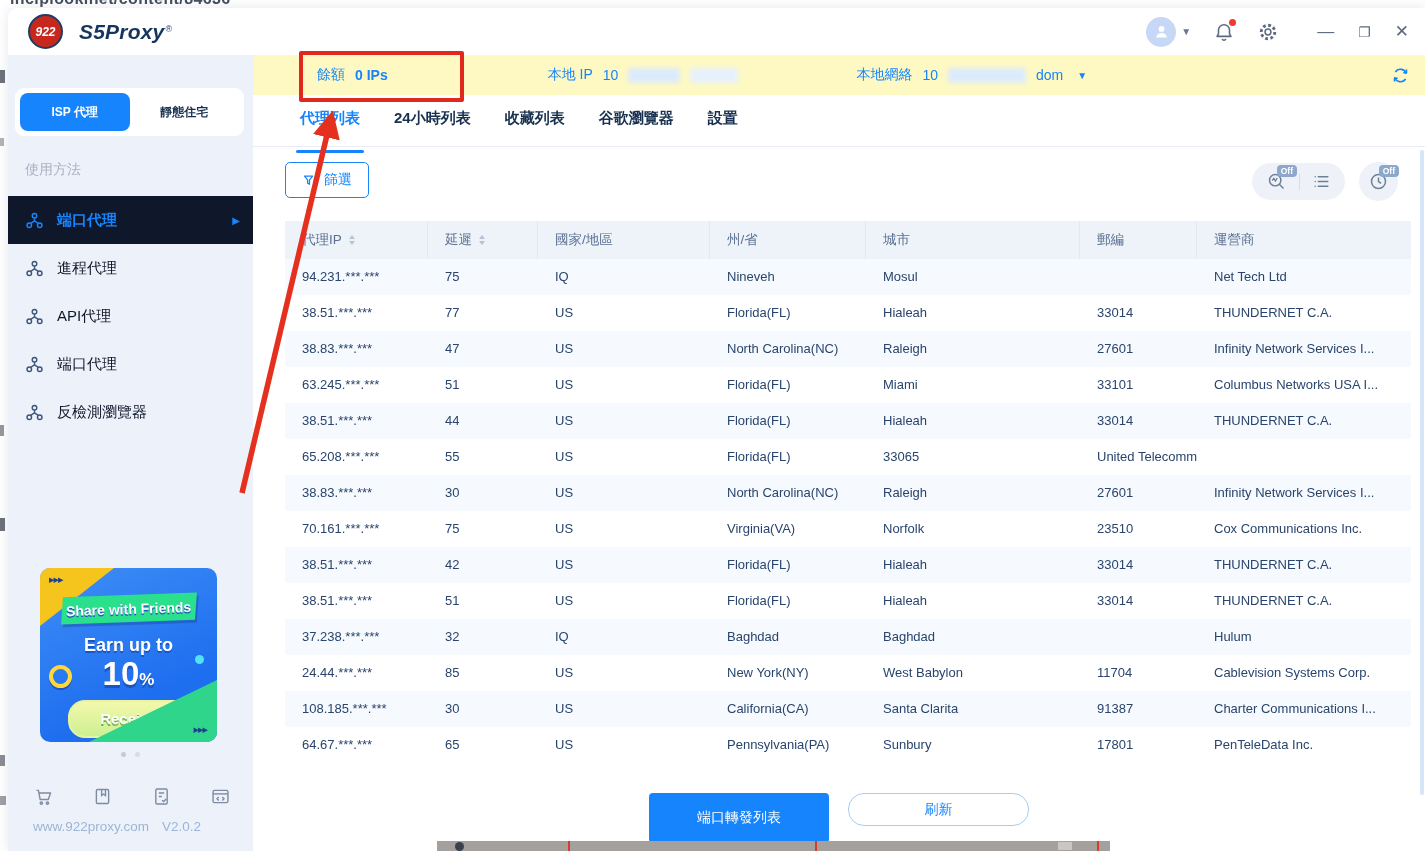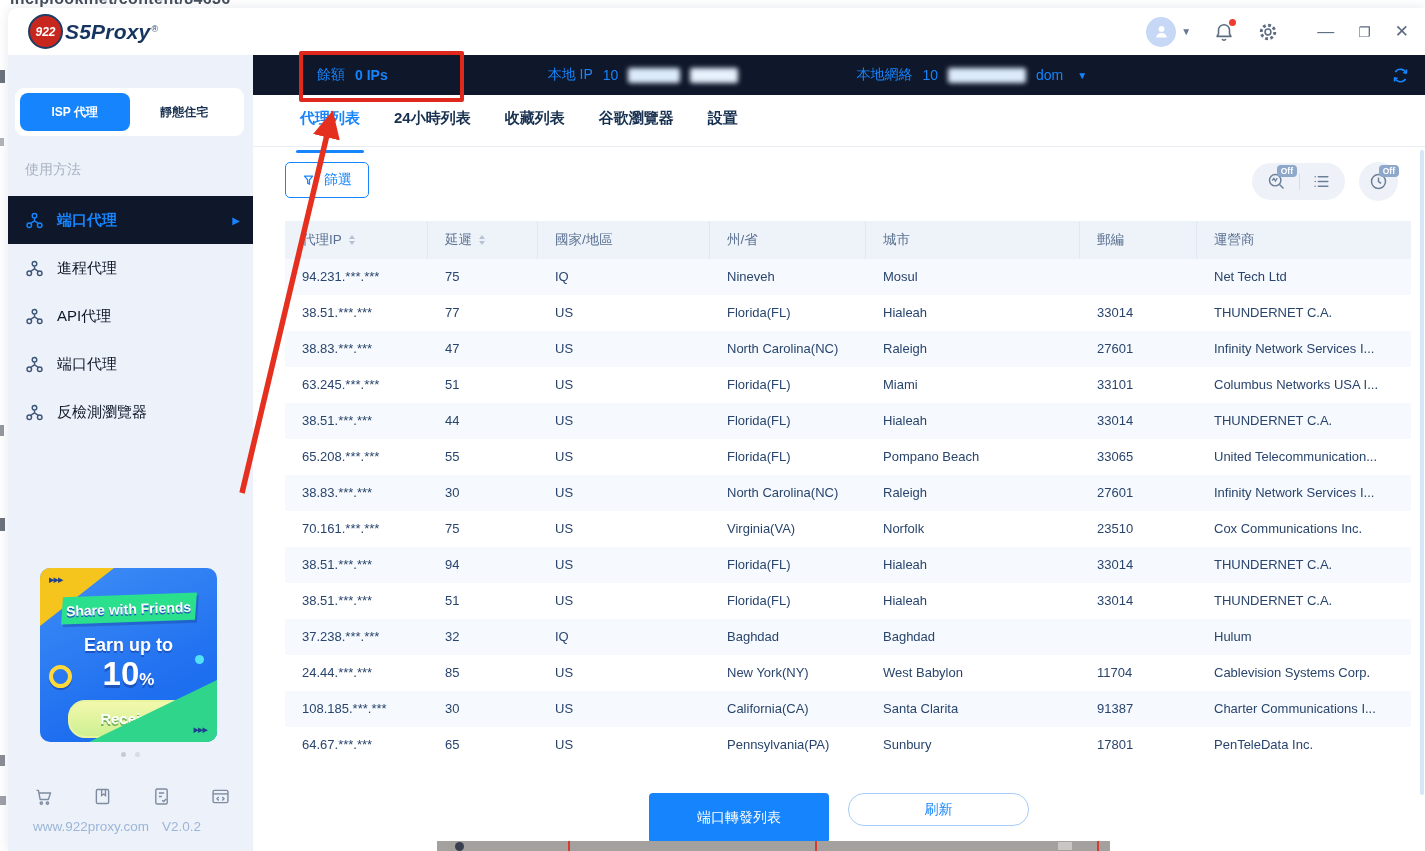--- a/index.html
+++ b/index.html
@@ -11,21 +11,21 @@
   .edge-mark{position:absolute;left:0;background:#3c4350;opacity:.75;z-index:3}
   .bottom-strip{position:absolute;left:437px;top:841px;width:673px;height:10px;background:#a3a09d;z-index:40}
   .bottom-strip .bs-logo{position:absolute;left:18px;top:1px;width:9px;height:9px;border-radius:50%;background:#39404e}
   .bottom-strip .bs-red{position:absolute;top:0;width:2px;height:100%;background:#d93a2c}
   .bottom-strip .bs-sq{position:absolute;right:38px;top:1px;width:14px;height:8px;background:#c9c6c3}
   
   .app{position:absolute;left:8px;top:8px;right:0;bottom:0;background:#fff;border-radius:10px 0 0 0;
        box-shadow:0 0 12px rgba(40,60,90,.12);z-index:5;overflow:hidden}
   
   .titlebar{height:47px;display:flex;align-items:center;padding:0 16px 0 20px;background:#fff}
-  .logo{display:flex;align-items:center;gap:2px}
+  .logo{display:flex;align-items:center;gap:16px}
   .logo-badge{width:31px;height:31px;border-radius:50%;background:#c8271e;border:2px solid #1d3d66;color:#fff;
               font-weight:800;font-style:italic;font-size:12px;display:flex;align-items:center;justify-content:center}
   .logo-text{font-size:21px;font-weight:800;font-style:italic;color:#16355e;letter-spacing:.2px}
   .logo-reg{font-size:9px;color:#16355e;vertical-align:super;margin-left:1px}
   .tb-right{margin-left:auto;display:flex;align-items:center;gap:22px}
   .avatar-wrap{display:flex;align-items:center;gap:5px}
   .avatar{width:30px;height:30px;border-radius:50%;background:#c6d8f6;display:flex;align-items:center;justify-content:center}
   .caret{font-size:10px;color:#68788e}
   .tb-icon{color:#5d6b80;position:relative;cursor:pointer}
   .bell-dot{position:absolute;right:-1px;top:-2px;width:7px;height:7px;border-radius:50%;background:#f03b30}
@@ -68,21 +68,21 @@
            color:#fff;font-weight:800;font-size:15px;text-shadow:0 1.5px 0 #6fb05a}
   .dots{position:absolute;left:0;right:0;top:697px;display:flex;justify-content:center;gap:9px}
   .dots i{width:5px;height:5px;border-radius:50%;background:#c4cbd7}
   .dots i:last-child{background:#d8dde5}
   
   .foot-icons{position:absolute;left:25px;right:22px;bottom:44px;display:flex;justify-content:space-between;color:#7e8ba1}
   .foot-icons .fi{cursor:pointer}
   .site-line{position:absolute;left:25px;bottom:17px;font-size:13.5px;color:#9cb5d7;display:flex;gap:13px}
   
   .main{flex:1;position:relative;background:#fff}
-  .topbar{position:absolute;left:0;right:0;top:0;height:40px;background:#0f172a;display:flex;align-items:center;
+  .topbar{position:absolute;left:0;right:0;top:0;height:40px;background:#fef9c3;display:flex;align-items:center;
           font-size:14px;color:#1684fc}
   .tb-group{display:flex;align-items:center;gap:10px}
   .blur-chip{display:inline-block;height:15px;background:#dcebfc;border-radius:2px;filter:blur(2.5px)}
   .net-caret{font-size:10px;margin-left:4px;cursor:pointer}
   .refresh-btn{margin-left:auto;margin-right:15px;color:#1684fc;cursor:pointer}
   
   .tabs{position:absolute;left:0;right:0;top:40px;height:52px;display:flex;align-items:flex-start;gap:34px;
         padding:14px 0 0 47px;border-bottom:1px solid #e9edf3;box-sizing:border-box}
   .tab{font-size:15px;font-weight:700;color:#17304f;padding-bottom:25px;position:relative;cursor:pointer;white-space:nowrap}
   .tab.active{color:#1684fc}
@@ -463,21 +463,20 @@
               <div class="td">Hialeah</div>
               <div class="td">33014</div>
               <div class="td">THUNDERNET C.A.</div>
             </div>
 
             <div class="trow">
               <div class="td">65.208.***.***</div>
               <div class="td">55</div>
               <div class="td">US</div>
               <div class="td">Florida(FL)</div>
-              <div class="td">Pompano Beach</div>
               <div class="td">33065</div>
               <div class="td">United Telecommunication...</div>
             </div>
 
             <div class="trow">
               <div class="td">38.83.***.***</div>
               <div class="td">30</div>
               <div class="td">US</div>
               <div class="td">North Carolina(NC)</div>
               <div class="td">Raleigh</div>
@@ -490,21 +489,21 @@
               <div class="td">75</div>
               <div class="td">US</div>
               <div class="td">Virginia(VA)</div>
               <div class="td">Norfolk</div>
               <div class="td">23510</div>
               <div class="td">Cox Communications Inc.</div>
             </div>
 
             <div class="trow">
               <div class="td">38.51.***.***</div>
-              <div class="td">94</div>
+              <div class="td">42</div>
               <div class="td">US</div>
               <div class="td">Florida(FL)</div>
               <div class="td">Hialeah</div>
               <div class="td">33014</div>
               <div class="td">THUNDERNET C.A.</div>
             </div>
 
             <div class="trow">
               <div class="td">38.51.***.***</div>
               <div class="td">51</div>

